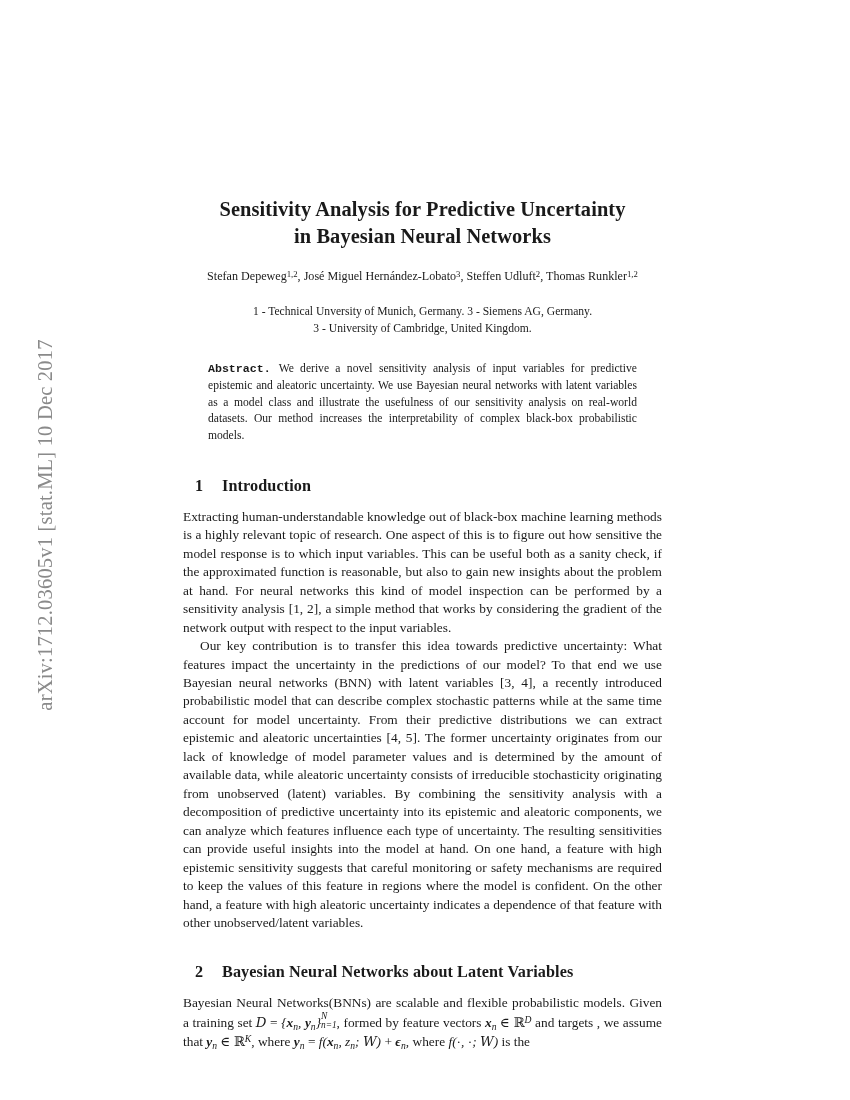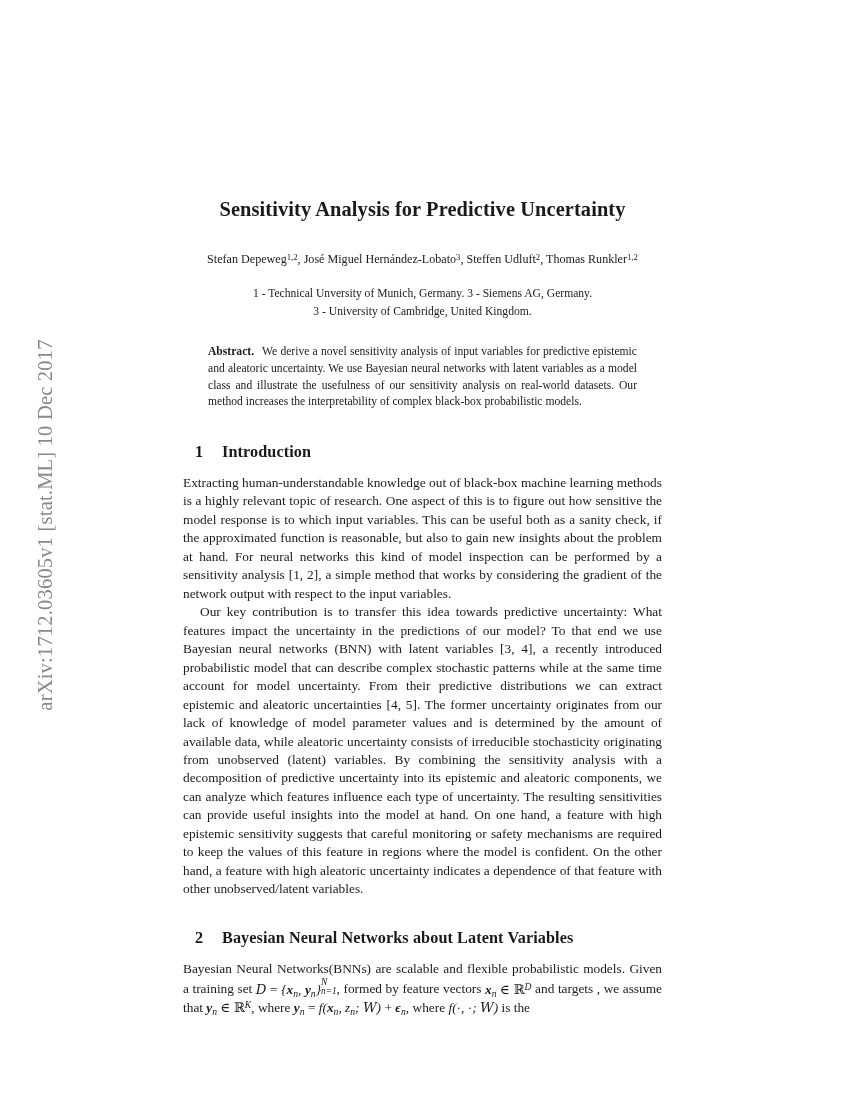--- a/index.html
+++ b/index.html
@@ -44,21 +44,21 @@
     text-align: center;
   }
   .paper-title {
     font-size: 20.4px;
     font-weight: bold;
     line-height: 1.33;
     letter-spacing: 0.1px;
     margin: 0;
   }
   .authors {
-    margin-top: 28px;
+    margin-top: 18px;
     font-size: 12.1px;
     line-height: 1.35;
     white-space: nowrap;
   }
   .affiliations {
     margin-top: 18px;
     font-size: 11.6px;
     line-height: 1.5;
   }
   sup {
@@ -72,20 +72,21 @@
     margin-top: 24px;
     margin-left: 25px;
     margin-right: 25px;
     font-size: 11.6px;
     line-height: 1.44;
     text-align: justify;
     text-justify: inter-word;
   }
   .abstract-label {
     font-weight: bold;
+    font-family: Liberation Mono, monospace;
   }
   .abstract-gap { display: inline-block; width: 8px; }
 
   
   .section-heading {
     font-size: 16.2px;
     font-weight: bold;
     margin: 12px;
     letter-spacing: 0.1px;
   }
@@ -143,20 +144,21 @@
 </head>
 <body>
 
 <div id="arxiv-stamp">arXiv:1712.03605v1  [stat.ML]  10 Dec 2017</div>
 
 <div id="page">
 
   <div id="title-block">
     <div class="paper-title">
       <span>Sensitivity Analysis for Predictive Uncertainty</span><br>
+      <span>in Bayesian Neural Networks</span>
     </div>
 
     <div class="authors">
       <span>Stefan Depeweg</span><sup>1,2</sup><span>, </span><span>José Miguel Hernández-Lobato</span><sup>3</sup><span>, </span><span>Steffen Udluft</span><sup>2</sup><span>, </span><span>Thomas Runkler</span><sup>1,2</sup>
     </div>
 
     <div class="affiliations">
       <div>1 - Technical Unversity of Munich, Germany. 3 - Siemens AG, Germany.</div>
       <div>3 - University of Cambridge, United Kingdom.</div>
     </div>

